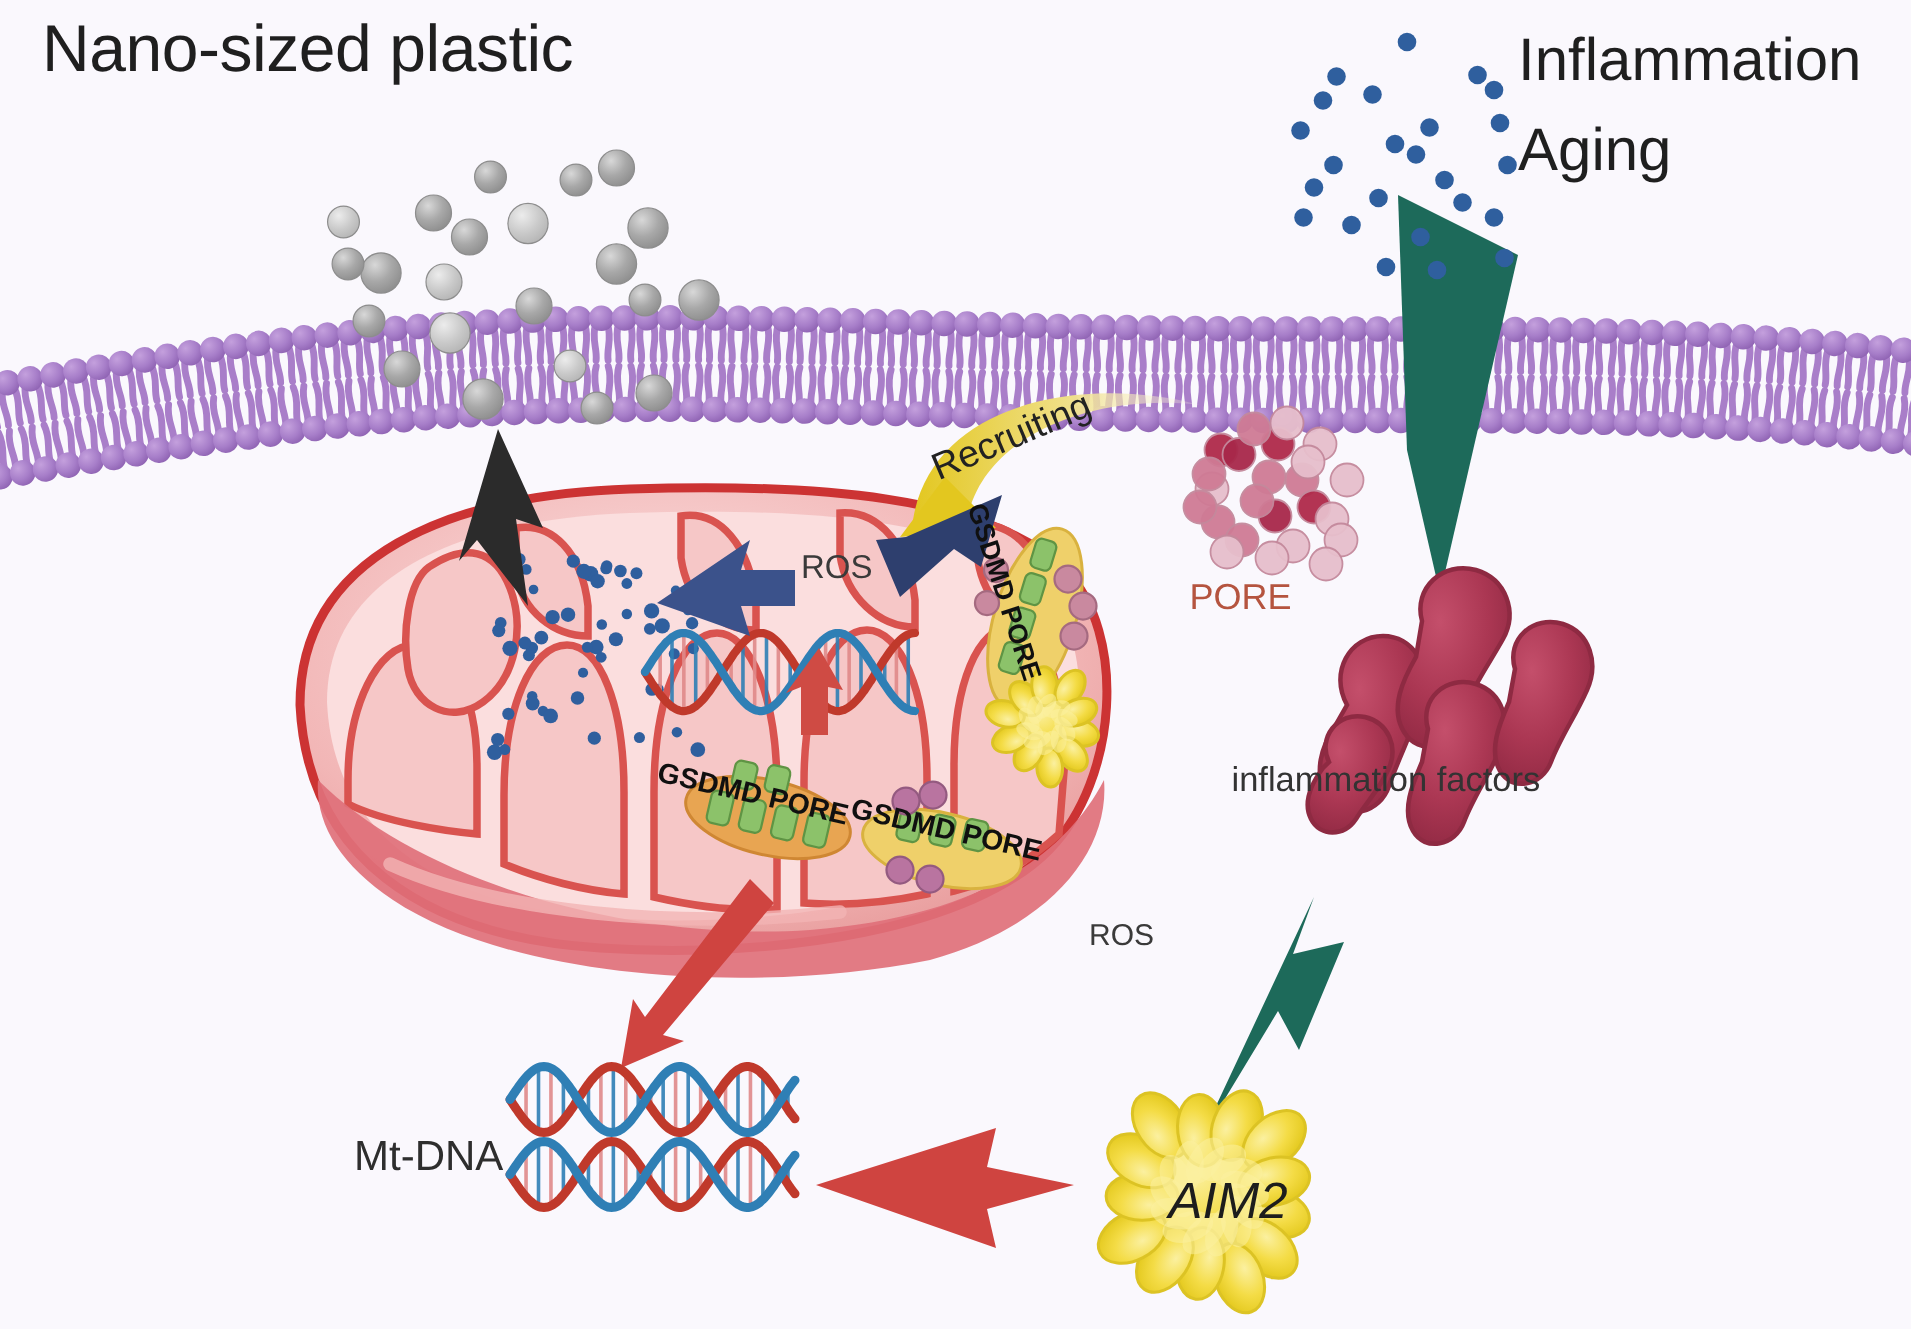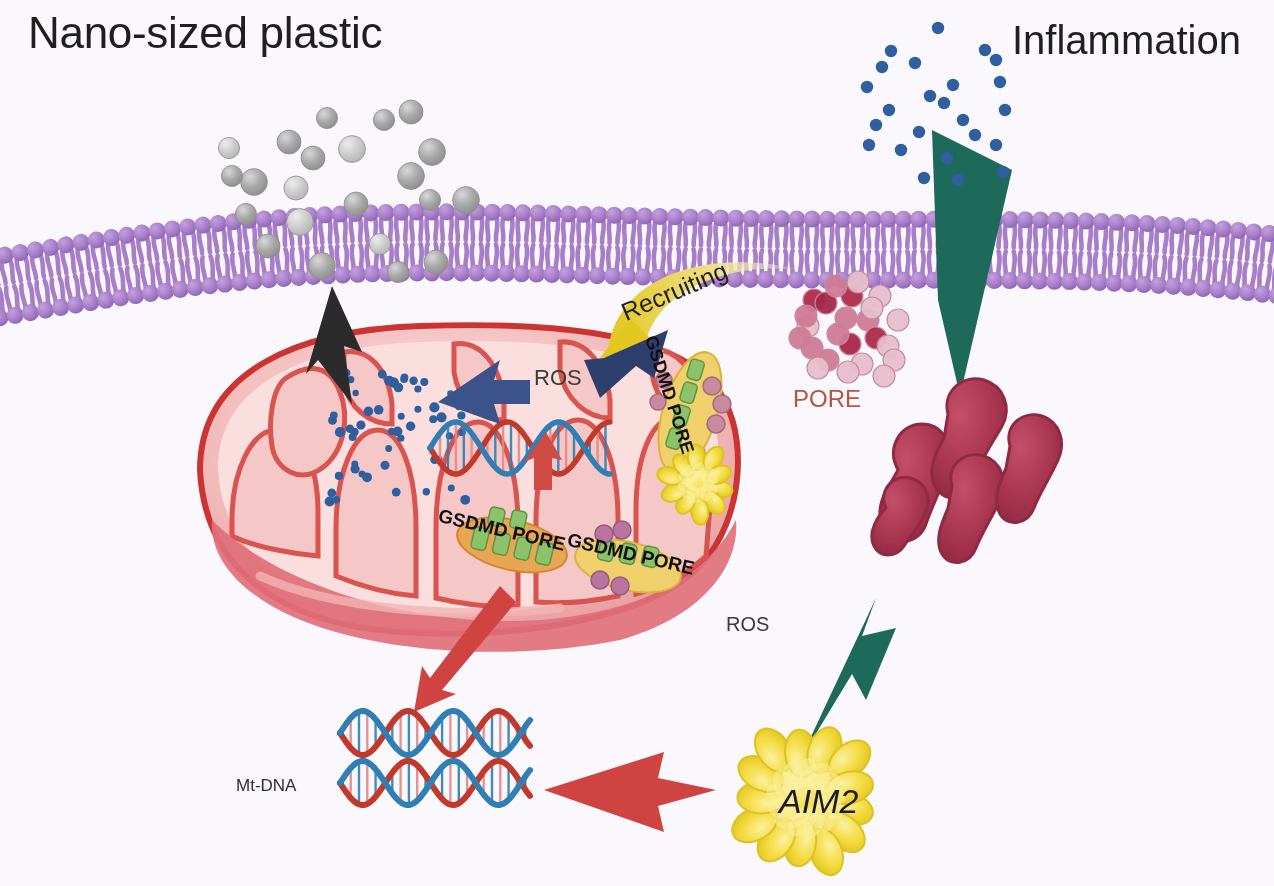--- a/index.html
+++ b/index.html
@@ -67,23 +67,22 @@
     font-size: 24px;
     color: #b5543f;
   }
   #lbl-infl-factors {
     left: 821px; top: 506px;
     font-size: 23px;
     color: #333;
   }
   #lbl-mtdna {
     left: 236px; top: 755px;
-    font-size: 17px;
+    font-size: 28px;
     color: #2e2e2e;
-    margin-top: 21px;
   }
   #lbl-aim2 {
     left: 779px; top: 782px;
     font-size: 34px;
     color: #1d1d1d;
     font-style: italic;
   }
   .pore-lbl {
     position: absolute;
     white-space: nowrap;
@@ -1058,23 +1057,25 @@
         <ellipse cx="792.3" cy="777.7" rx="17.28" ry="10.08" transform="rotate(275.9 792.3 777.7)" fill="#fbf0a0" opacity="0.55" stroke="none"></ellipse>
         <ellipse cx="803.3" cy="773.7" rx="17.28" ry="10.08" transform="rotate(303.6 803.3 773.7)" fill="#fbf0a0" opacity="0.55" stroke="none"></ellipse>
         <ellipse cx="814.9" cy="775.2" rx="17.28" ry="10.08" transform="rotate(331.2 814.9 775.2)" fill="#fbf0a0" opacity="0.55" stroke="none"></ellipse>
         <ellipse cx="824.5" cy="781.9" rx="17.28" ry="10.08" transform="rotate(358.9 824.5 781.9)" fill="#fbf0a0" opacity="0.55" stroke="none"></ellipse>
         <ellipse cx="829.8" cy="792.3" rx="17.28" ry="10.08" transform="rotate(386.6 829.8 792.3)" fill="#fbf0a0" opacity="0.55" stroke="none"></ellipse>
       </g>
   </svg>
 
   <div class="lbl" id="lbl-inflammation">Inflammation</div>
   <div class="lbl" id="title-nano">Nano-sized plastic</div>
+  <div class="lbl" id="lbl-aging">Aging</div>
   <div class="lbl" id="lbl-recruiting">Recruiting</div>
   <div class="lbl" id="lbl-ros-1">ROS</div>
   <div class="lbl" id="lbl-ros-2">ROS</div>
   <div class="lbl" id="lbl-gsdmd">PORE</div>
+  <div class="lbl" id="lbl-infl-factors">inflammation factors</div>
   <div class="lbl" id="lbl-mtdna">Mt-DNA</div>
   <div class="lbl" id="lbl-aim2">AIM2</div>
   <div class="pore-lbl" id="pore-lbl-1">GSDMD PORE</div>
   <div class="pore-lbl" id="pore-lbl-2">GSDMD PORE</div>
   <div class="pore-lbl" id="pore-lbl-3">GSDMD PORE</div>
 
 </div>
 
 </body></html>

